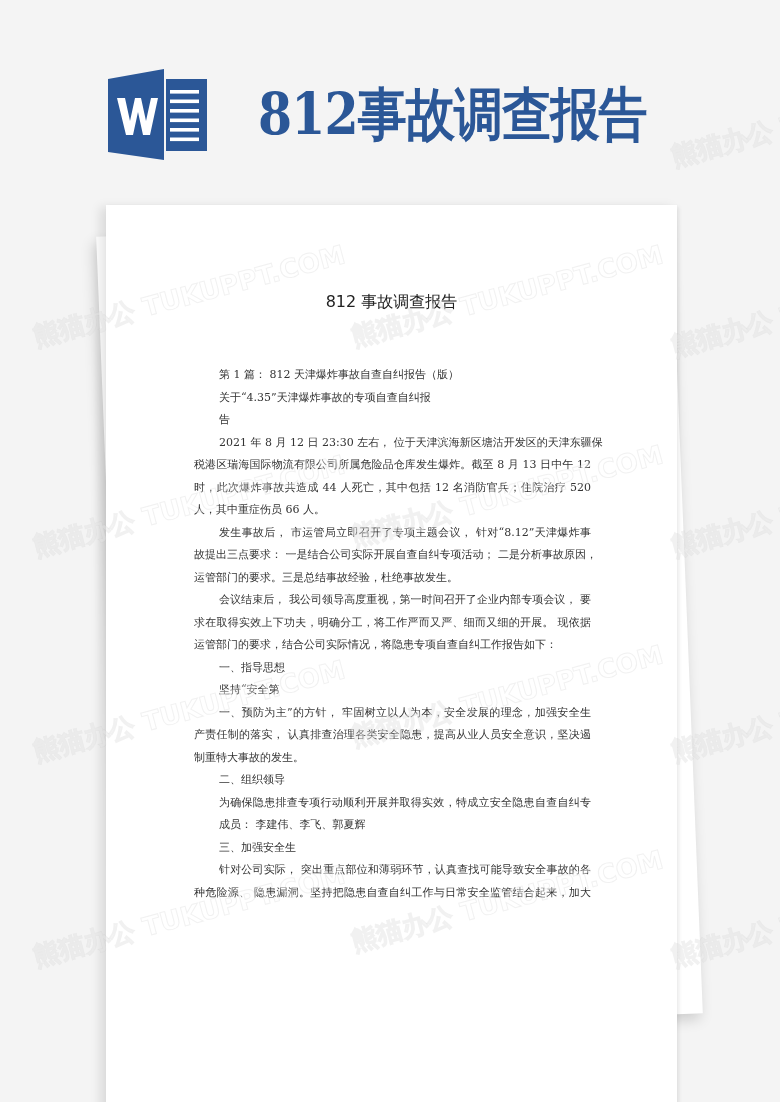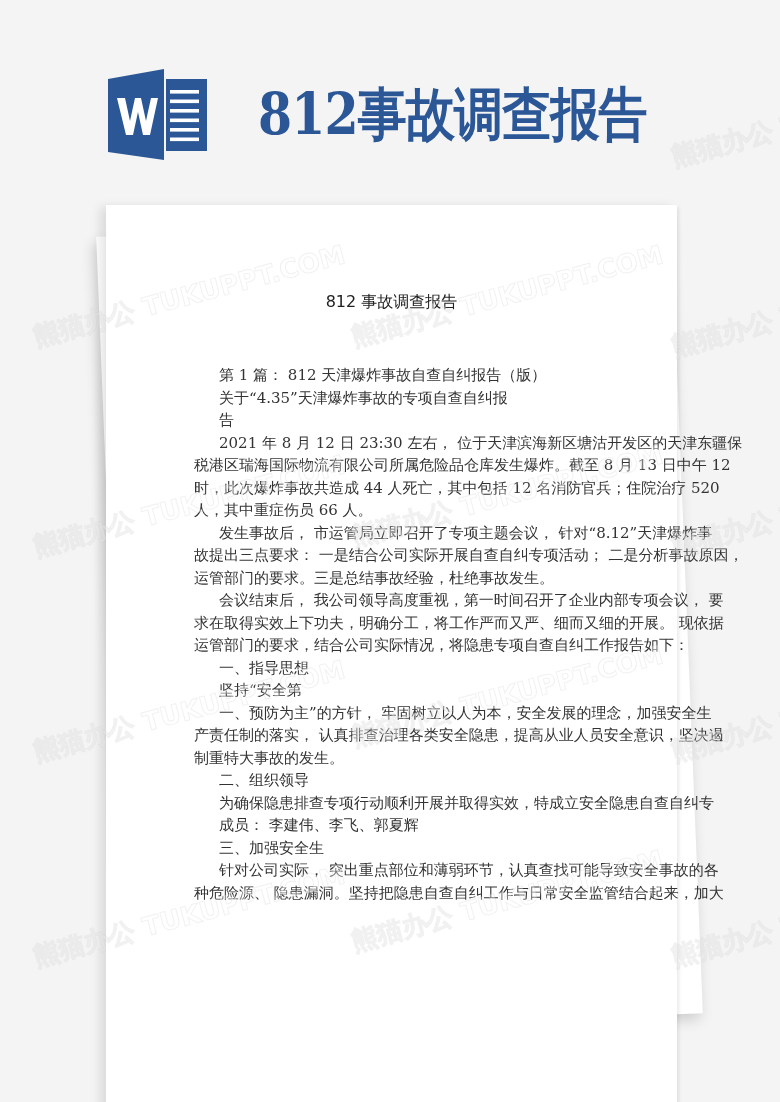--- a/index.html
+++ b/index.html
@@ -25,21 +25,21 @@
     background: #ffffff;
     box-shadow: -6px 2px 10px rgba(0,0,0,0.10), 2px 2px 4px rgba(0,0,0,0.08);
   }
   .doc-title {
     position: absolute; left: 0; right: 0; top: 86px; height: 22px; line-height: 22px;
     text-align: center; font-family: "DejaVu Sans", "Liberation Sans", sans-serif;
     font-size: 16px; color: #222222;
   }
   .doc-body {
     position: absolute; left: 88px; top: 159px; width: 397px;
-    color: #333333; font-size: 15px;
+    color: #333333; font-size: 11px;
   }
   .line {
     height: 22.5px; line-height: 22.5px; white-space: nowrap; text-align: left;
   }
   .line.indent { padding-left: 25px; }
   .line.full { text-align: justify; text-align-last: justify; }
   .wm-layer { position: absolute; left: 0; top: 0; width: 780px; height: 1102px; pointer-events: none; }
   .wm {
     position: absolute; white-space: nowrap; font-family: "DejaVu Sans", sans-serif;
     font-weight: bold; font-size: 26px; color: rgba(255,255,255,0.35);

